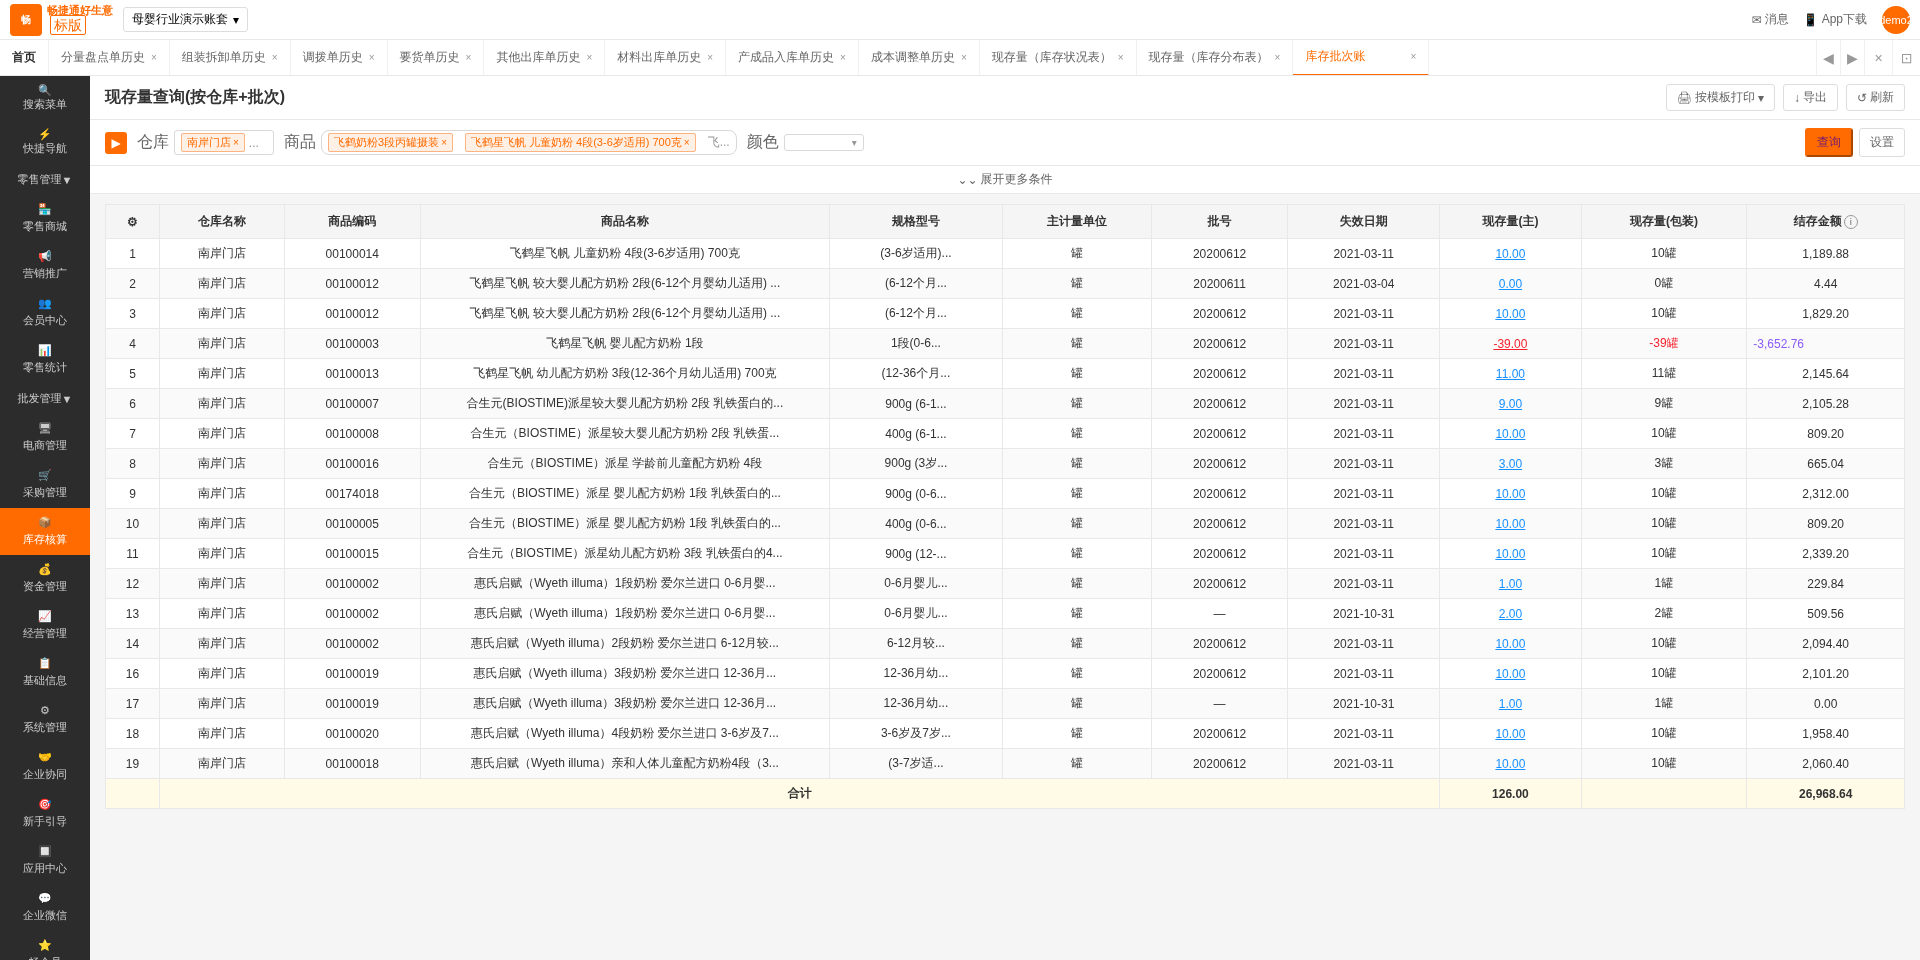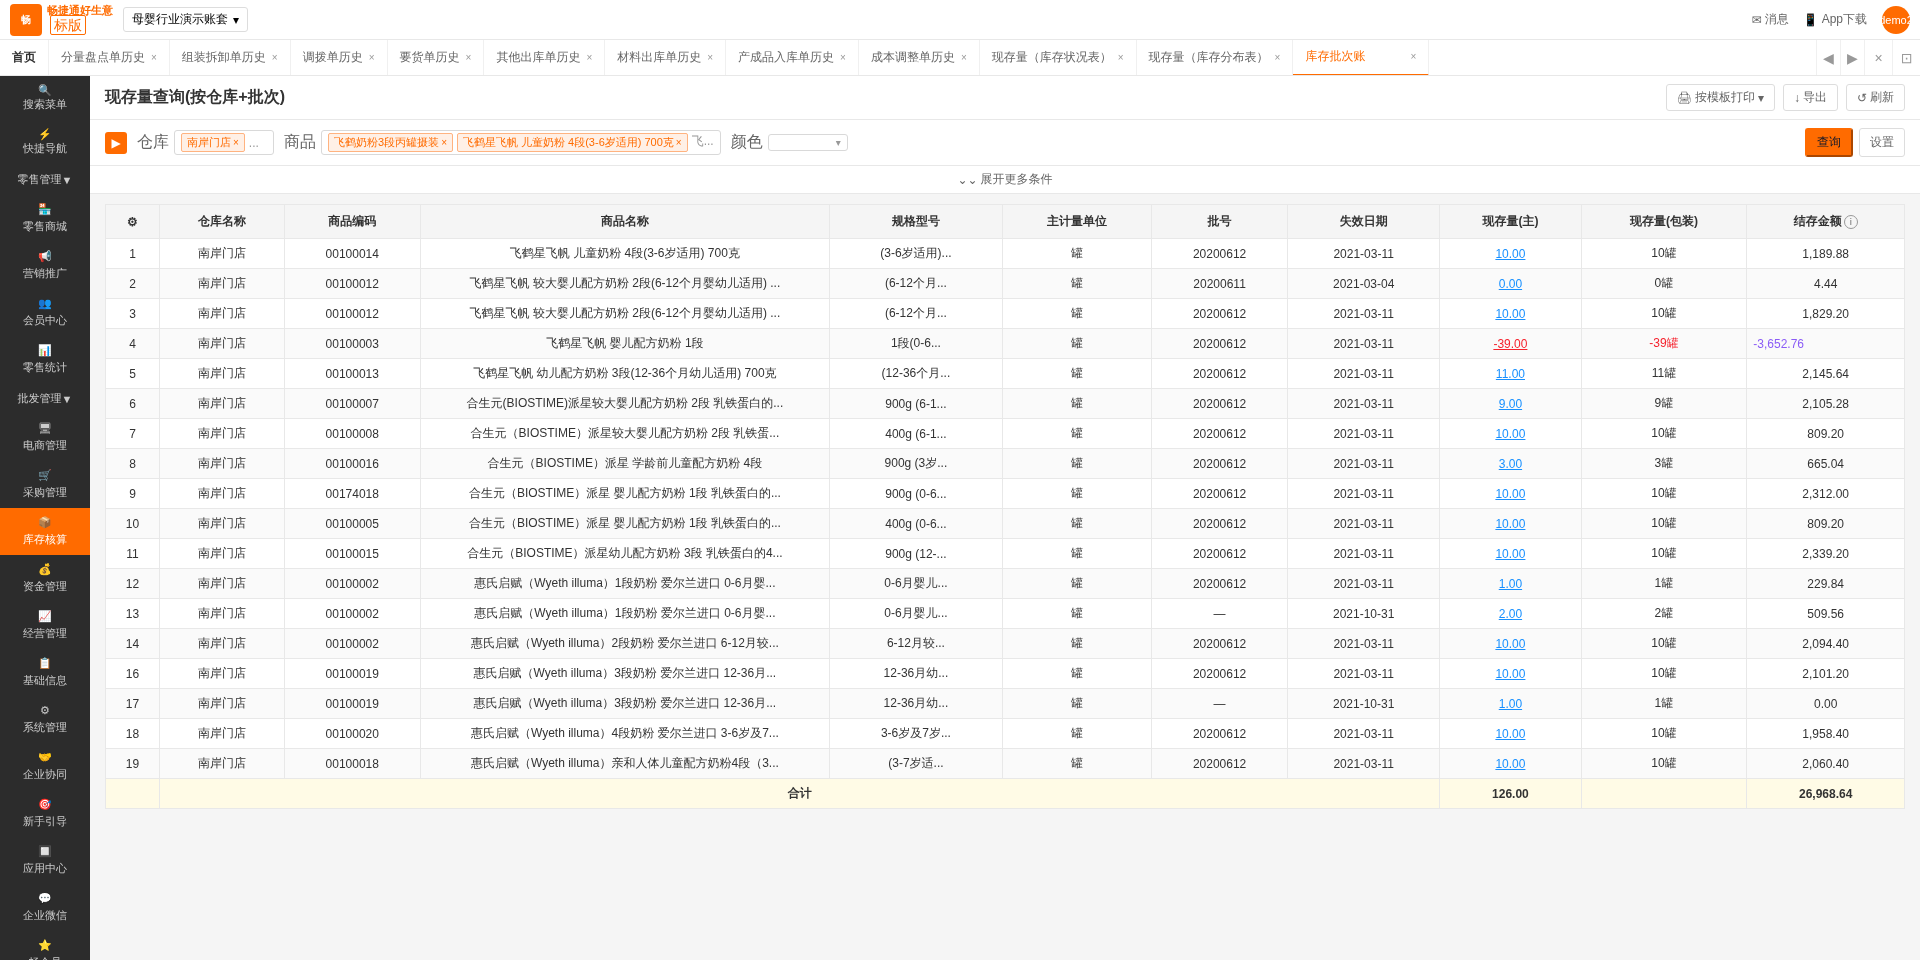--- a/index.html
+++ b/index.html
@@ -38,32 +38,32 @@
     .sidebar-nav { padding: 8px 5px; cursor: pointer; color: #ccc; font-size: 11px; text-align: center; }
 
     
     .content-area { flex: 1; display: flex; flex-direction: column; overflow: hidden; background: #f5f5f5; }
 
     
     .page-header { background: #fff; padding: 8px 15px; border-bottom: 1px solid #e8e8e8; display: flex; align-items: center; justify-content: space-between; }
     .page-title { font-size: 16px; font-weight: bold; color: #333; }
     .header-actions { display: flex; align-items: center; gap: 8px; }
     .header-btn { display: flex; align-items: center; gap: 3px; padding: 4px 10px; border: 1px solid #ddd; border-radius: 3px; cursor: pointer; font-size: 12px; color: #666; background: #fff; }
-    .header-btn-primary { background: #ff6b00; color: #0f172a; border-color: #ff6b00; border-radius: 3px; padding: 4px 10px; cursor: pointer; font-size: 12px; }
+    .header-btn-primary { background: #ff6b00; color: #701a75; border-color: #ff6b00; border-radius: 3px; padding: 4px 10px; cursor: pointer; font-size: 12px; }
 
     
     .filter-bar { background: #fff; padding: 8px 15px; border-bottom: 1px solid #e8e8e8; display: flex; align-items: center; gap: 10px; flex-wrap: wrap; }
     .filter-expand { width: 22px; height: 22px; background: #ff6b00; border-radius: 3px; display: flex; align-items: center; justify-content: center; color: white; font-size: 12px; cursor: pointer; flex-shrink: 0; }
     .filter-group { display: flex; align-items: center; gap: 5px; }
     .filter-label { font-size: 16px; color: #666; white-space: nowrap; }
     .filter-tags { display: flex; align-items: center; gap: 4px; border: 1px solid #d9d9d9; border-radius: 3px; padding: 2px 6px; min-width: 100px; background: #fff; }
     .filter-tag { display: flex; align-items: center; gap: 2px; background: #fff0e6; border: 1px solid #ffb380; border-radius: 2px; padding: 1px 5px; font-size: 11px; color: #ff6b00; }
     .filter-tag-close { cursor: pointer; color: #ff6b00; font-size: 10px; }
     .filter-more { color: #999; font-size: 12px; cursor: pointer; }
-    .filter-product-tags { display: flex; gap: 4px; border: 1px solid #d9d9d9; border-radius: 3px; padding: 2px 6px; min-width: 250px; background: #fff; }
+    .filter-product-tags { display: flex; align-items: center; gap: 12px; border: 1px solid #d9d9d9; border-radius: 8px; padding: 2px 6px; min-width: 250px; background: #fff; }
     .filter-color { display: flex; align-items: center; gap: 4px; border: 1px solid #d9d9d9; border-radius: 3px; padding: 2px 6px; min-width: 80px; background: #fff; }
     .filter-arrow { color: #999; font-size: 10px; margin-left: auto; }
     .expand-more { display: flex; justify-content: center; padding: 5px; }
     .expand-more-btn { display: flex; align-items: center; gap: 3px; color: #666; font-size: 12px; cursor: pointer; }
 
     
     .table-wrapper { flex: 1; overflow: auto; padding: 10px 15px; }
     .data-table { width: 100%; border-collapse: collapse; background: #fff; border: 1px solid #e8e8e8; }
     .data-table thead th { background: #f5f5f5; padding: 8px 6px; text-align: center; font-size: 12px; color: #333; font-weight: 600; border: 1px solid #e8e8e8; white-space: nowrap; }
     .data-table tbody td { padding: 6px 6px; text-align: center; font-size: 12px; color: #333; border: 1px solid #e8e8e8; white-space: nowrap; }

